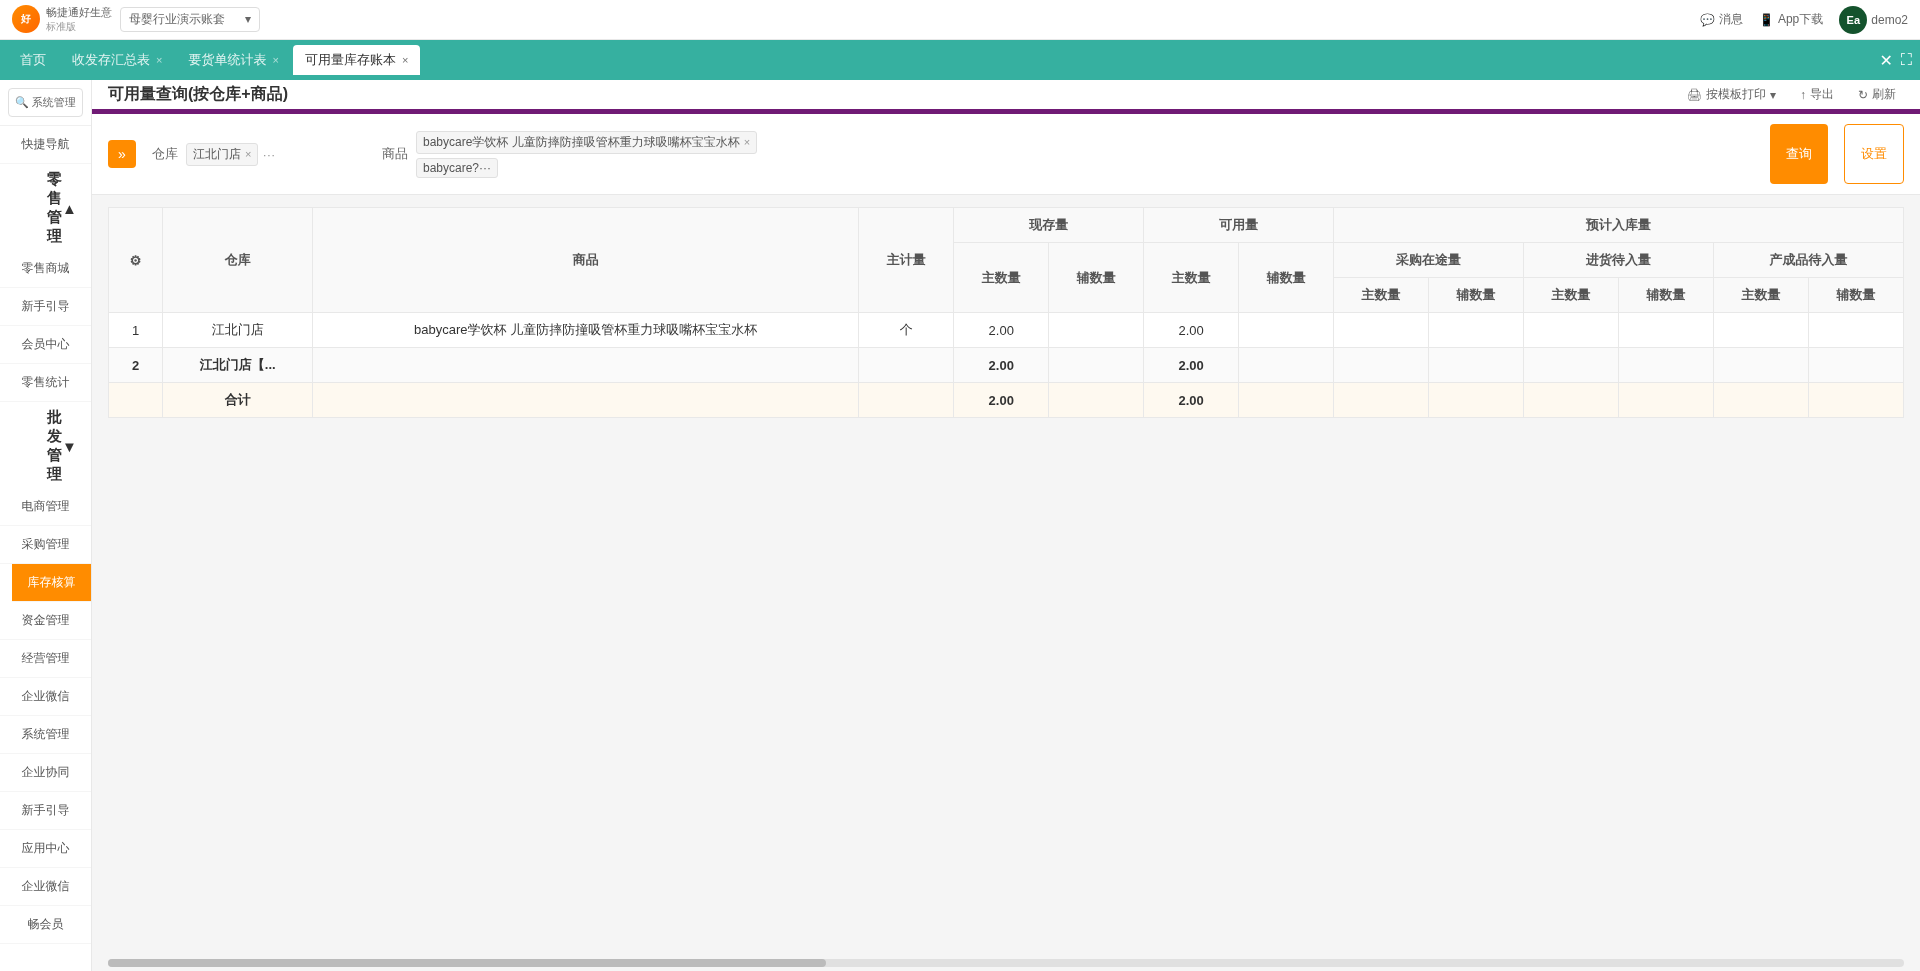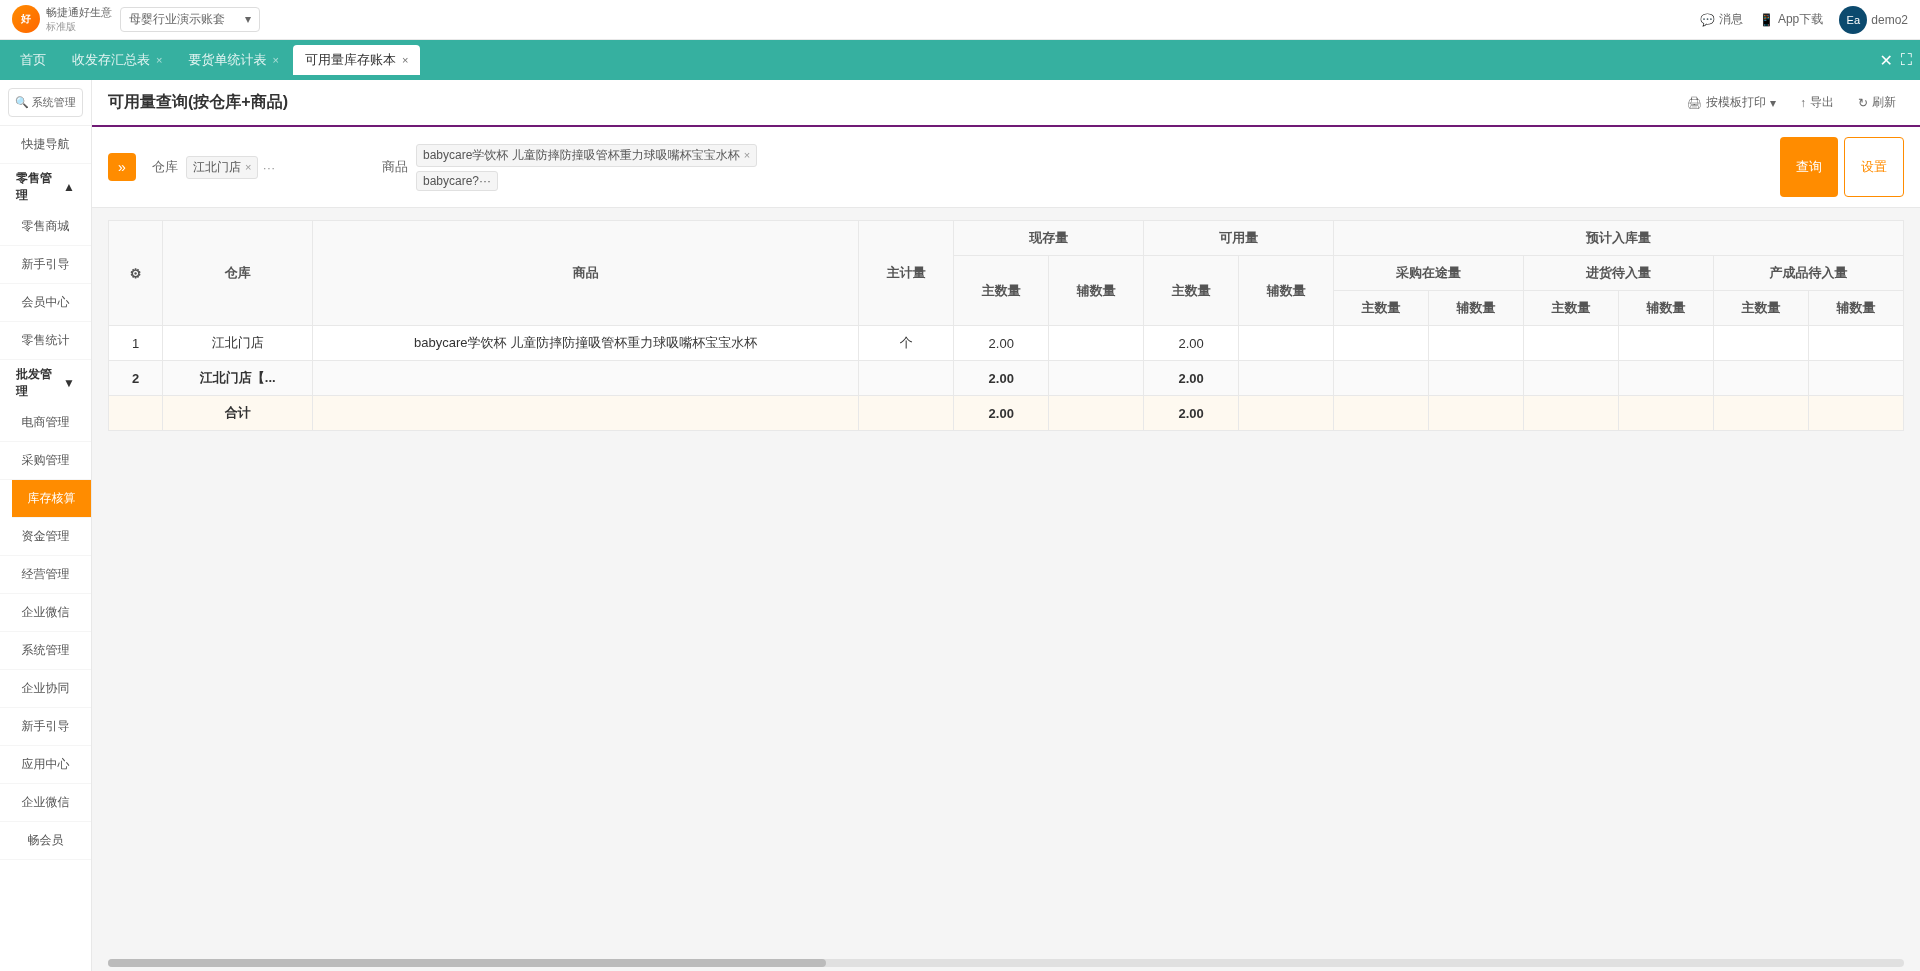--- a/index.html
+++ b/index.html
@@ -21,21 +21,21 @@
     .logo-icon { width: 28px; height: 28px; background: linear-gradient(135deg, #ff8c00, #ff6600); border-radius: 50%; display: flex; align-items: center; justify-content: center; color: white; font-size: 10px; font-weight: bold; }
     .logo-text { font-size: 11px; color: #666; line-height: 1.3; }
     .logo-sub { font-size: 10px; color: #999; }
     .industry-selector {
       display: flex; align-items: center; gap: 20px;
       border: 1px solid #ddd; border-radius: 4px;
       padding: 3px 8px; cursor: pointer; color: #666; font-size: 12px;
     }
     .top-bar-right { display: flex; align-items: center; gap: 16px; }
     .top-bar-action { display: flex; align-items: center; gap: 4px; color: #666; font-size: 12px; cursor: pointer; }
-    .user-avatar { width: 28px; height: 28px; border-radius: 50%; background: #0c4a6e; display: flex; align-items: center; justify-content: center; color: white; font-size: 11px; }
+    .user-avatar { width: 28px; height: 28px; border-radius: 50%; background: #14532d; display: flex; align-items: center; justify-content: center; color: white; font-size: 11px; font-weight: bold; }
 
     
     .nav-tabs-bar {
       height: 40px;
       background: #36b0a0;
       display: flex;
       align-items: center;
       padding: 14px 8px;
       flex-shrink: 0;
       gap: 2px;
@@ -72,37 +72,37 @@
     }
     .sidebar-nav-item {
       display: flex; align-items: center; justify-content: center;
       padding: 10px 4px; cursor: pointer; color: #555; font-size: 12px;
       border-bottom: 1px solid #f5f5f5; text-align: center;
     }
     .sidebar-nav-label { font-size: 12px; }
     .sidebar-section {
       padding: 6px 16px 4px;
       display: flex; align-items: center; justify-content: space-between;
-      color: #333; font-size: 12px; font-weight: bold; cursor: pointer;
+      color: #333; font-size: 15px; font-weight: bold; cursor: pointer; margin-left: 31px;
     }
     .sidebar-item-active {
       background: #ff8c00;
       color: white !important;
       margin-left: 12px;
     }
     .sidebar-item-active .sidebar-nav-label { color: white; }
 
     
     .content-area { flex: 1; display: flex; flex-direction: column; overflow: hidden; }
 
     
     .page-header {
       background: #fff;
-      padding: 10px 16px;
-      border-bottom: 2px solid #701a75;
+      padding: 2px 16px;
+      border-bottom: 5px solid #701a75;
       display: flex; align-items: center; justify-content: space-between;
       flex-shrink: 0;
     }
     .page-title { font-size: 16px; font-weight: bold; color: #333; }
     .page-header-actions { display: flex; align-items: center; gap: 8px; }
     .header-action-btn {
       display: flex; align-items: center; gap: 4px;
       color: #666; font-size: 12px; cursor: pointer;
       padding: 4px 8px; border-radius: 4px;
     }
@@ -128,21 +128,21 @@
       display: flex; align-items: center; gap: 4px; flex-wrap: wrap;
       min-width: 180px; max-width: 400px;
     }
     .filter-tag {
       display: flex; align-items: center; gap: 4px;
       background: #f5f5f5; border: 1px solid #e0e0e0;
       border-radius: 3px; padding: 2px 6px; font-size: 12px; color: #555;
     }
     .filter-tag .remove-tag { cursor: pointer; color: #999; font-size: 11px; }
     .filter-dots { color: #999; cursor: pointer; }
-    .filter-actions { margin-left: auto; display: flex; gap: 6px; }
+    .filter-actions { margin-left: auto; display: flex; gap: 16px; }
     .btn-query {
       background: #ff8c00; color: white; border: none;
       padding: 6px 16px; border-radius: 4px; cursor: pointer; font-size: 13px;
     }
     .btn-settings {
       background: white; color: #ff8c00; border: 1px solid #ff8c00;
       padding: 20px 16px; border-radius: 4px; cursor: pointer; font-size: 13px;
     }
 
     

